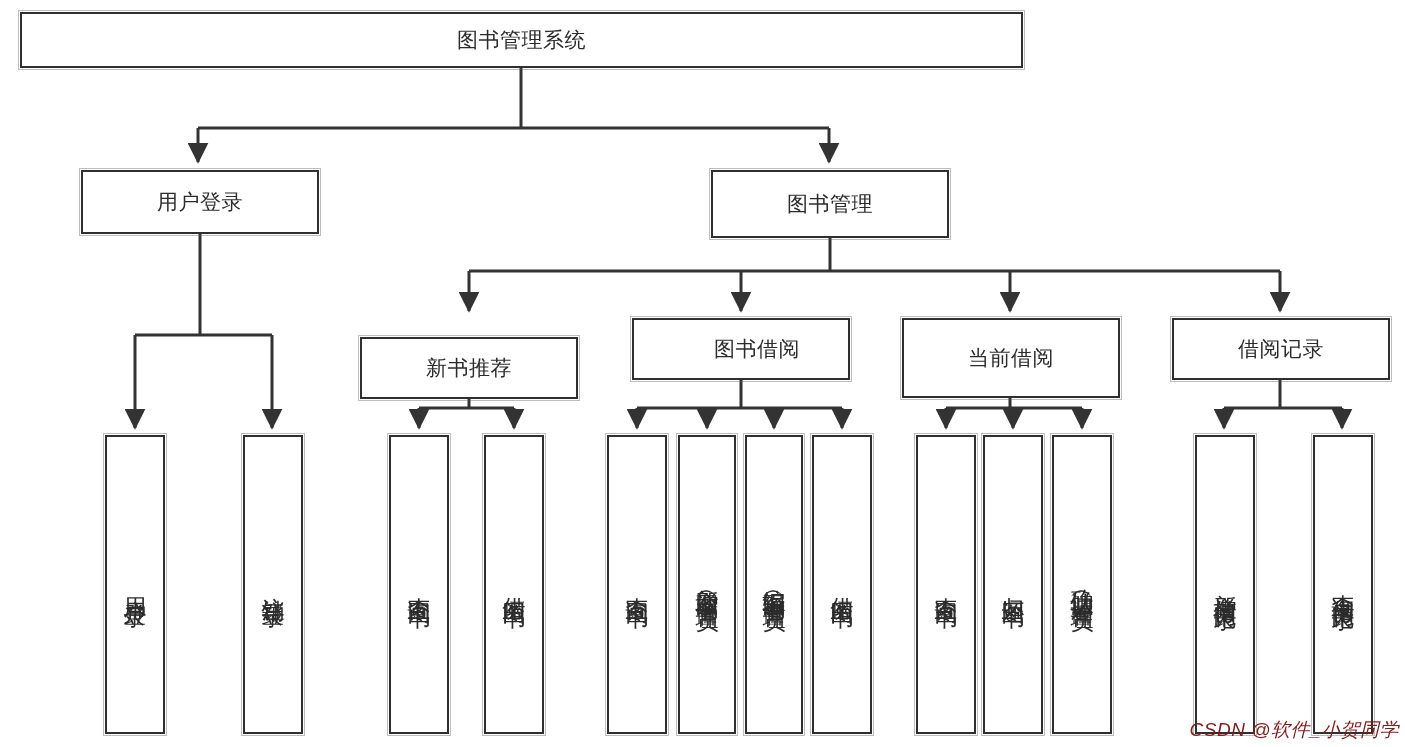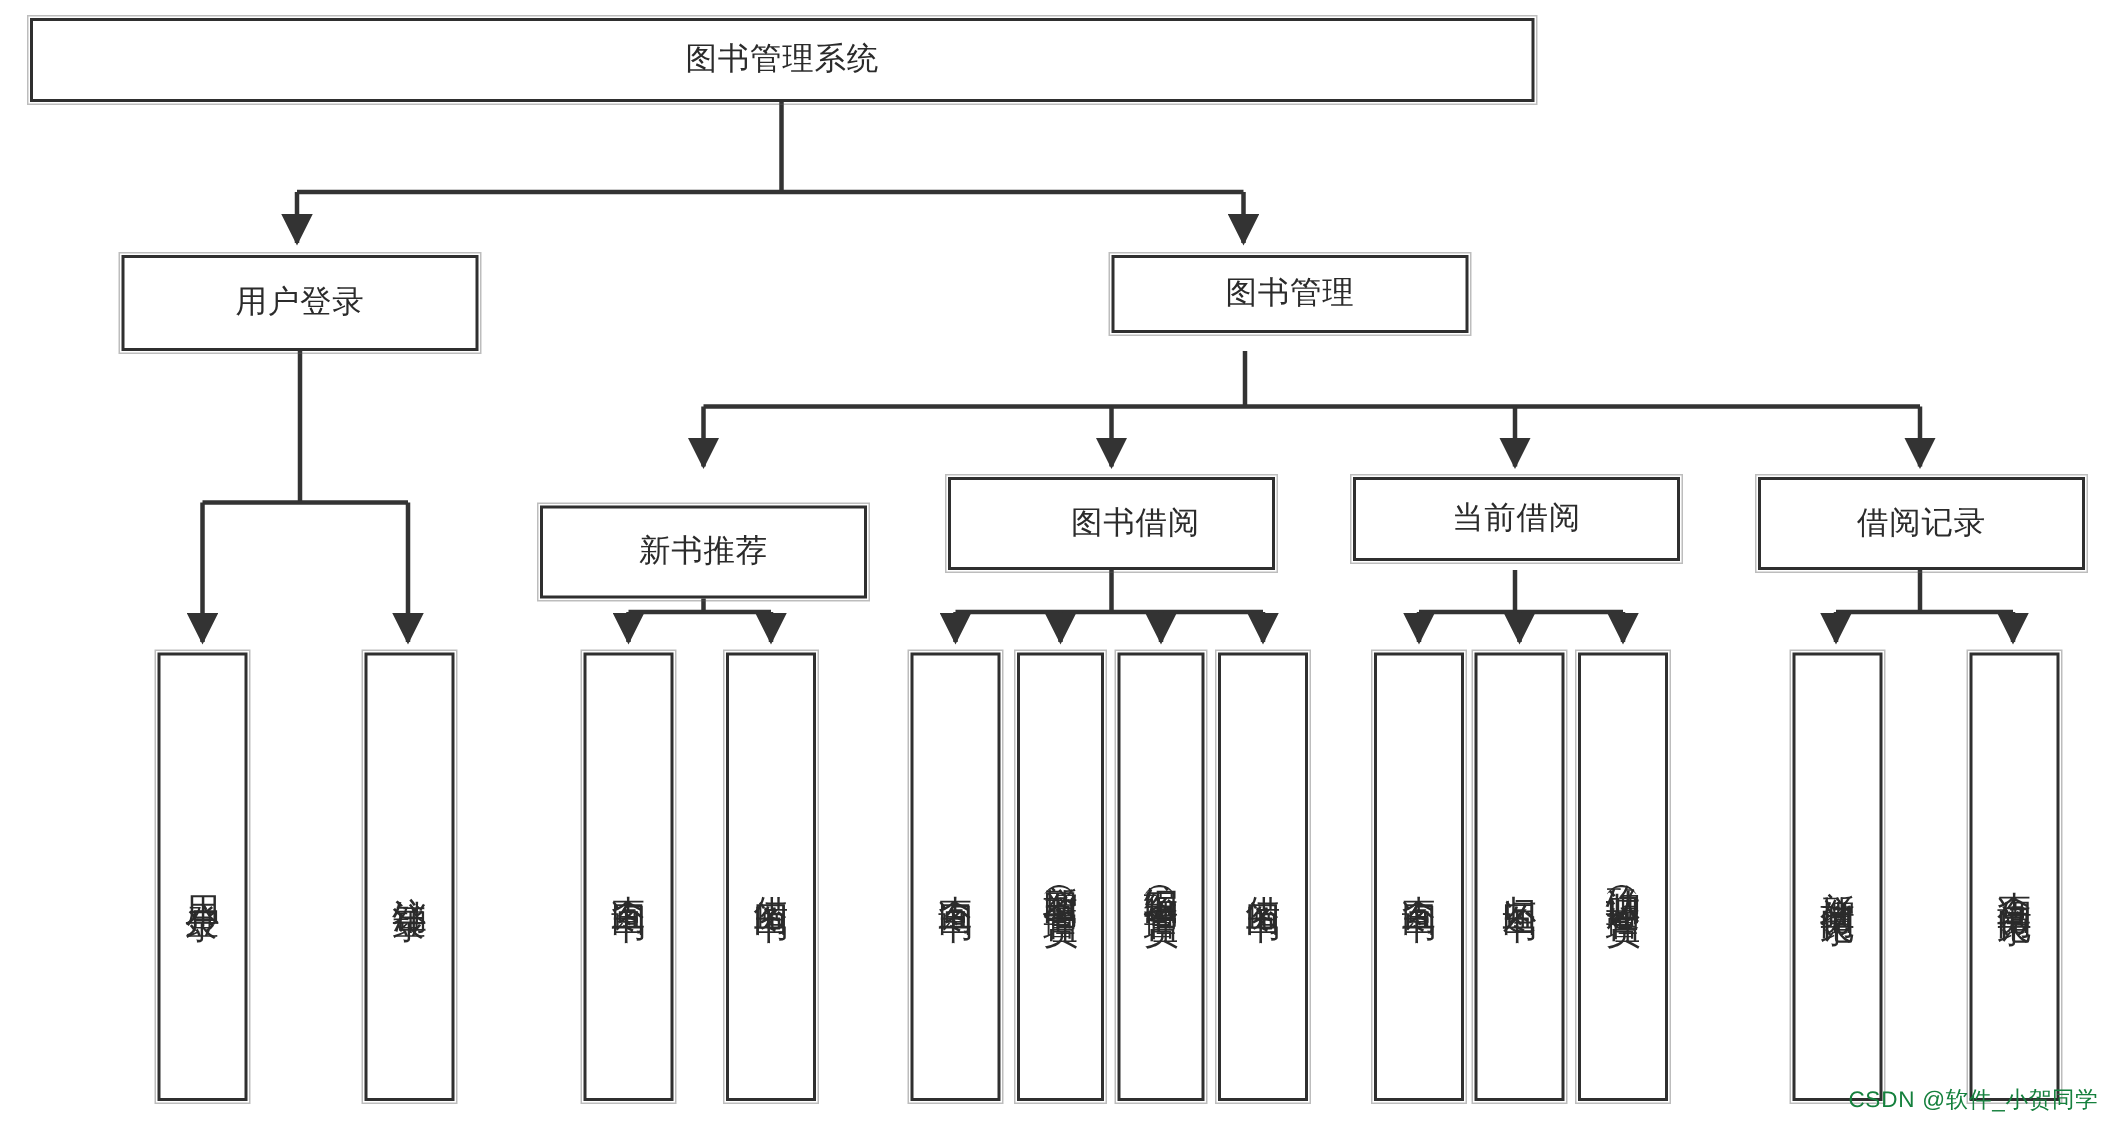--- a/index.html
+++ b/index.html
@@ -64,25 +64,26 @@
     writing-mode: vertical-rl;
     text-orientation: upright;
     font-size: 23px;
     letter-spacing: 3px;
     line-height: 1;
   }
   #watermark {
     position: absolute;
     right: 6px;
     bottom: 4px;
-    font-size: 15px;
-    color: #15803d;
+    font-size: 19px;
+    color: #7f1d1d;
     letter-spacing: 0.5px;
     white-space: nowrap;
     user-select: none;
+    font-style: italic;
   }
 </style>
 </head>
 <body>
 
 <div id="canvas">
 
   <svg id="edges" viewBox="0 0 1405 747" width="1405" height="747">
     <defs>
       <marker id="arrow" viewBox="0 0 10 10" refX="9.2" refY="5" markerWidth="7" markerHeight="7" orient="auto-start-reverse">
@@ -134,33 +135,33 @@
   </svg>
 
   <div class="node horiz" style="left:20px; top:12px; width:1003px; height:56px;">
     <span class="label">图书管理系统</span>
   </div>
 
   <div class="node horiz" style="left:81px; top:170px; width:238px; height:64px;">
     <span class="label">用户登录</span>
   </div>
 
-  <div class="node horiz" style="left:741px; top:170px; width:238px; height:52px;">
+  <div class="node horiz" style="left:711px; top:170px; width:238px; height:68px;">
     <span class="label">图书管理</span>
   </div>
 
   <div class="node horiz" style="left:360px; top:337px; width:218px; height:62px;">
     <span class="label">新书推荐</span>
   </div>
 
   <div class="node horiz" style="left:632px; top:318px; width:218px; height:62px;padding-left:32px;">
     <span class="label">图书借阅</span>
   </div>
 
-  <div class="node horiz" style="left:902px; top:318px; width:218px; height:56px;">
+  <div class="node horiz" style="left:902px; top:318px; width:218px; height:80px;">
     <span class="label">当前借阅</span>
   </div>
 
   <div class="node horiz" style="left:1172px; top:318px; width:218px; height:62px;">
     <span class="label">借阅记录</span>
   </div>
 
   <div class="node vert" style="left:105px; top:435px; width:60px; height:299px;">
     <span class="label">用户登录</span>
   </div>

